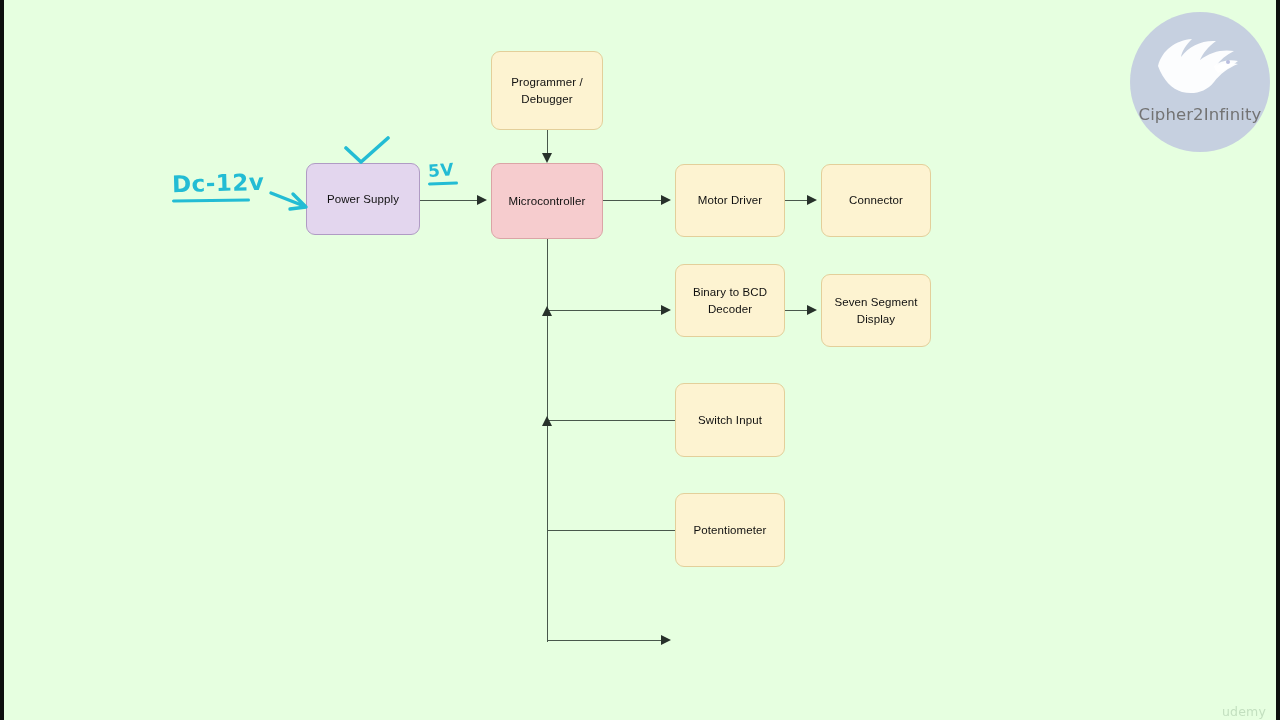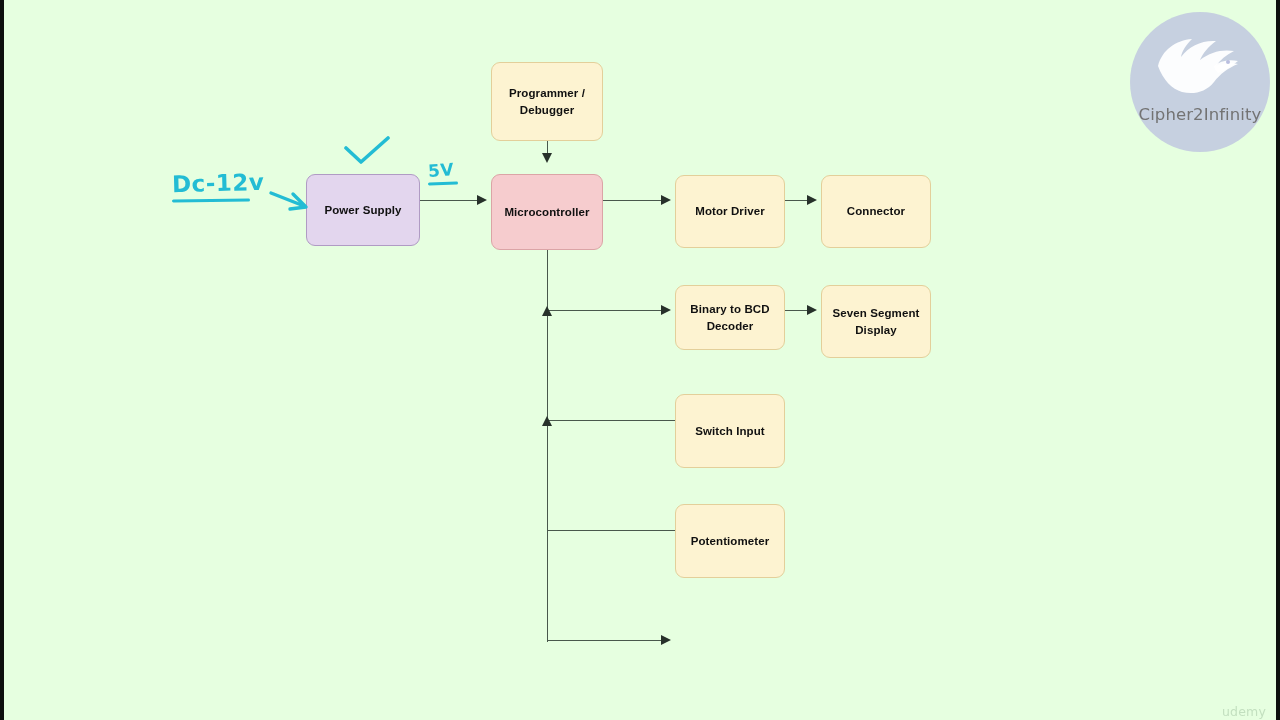--- a/index.html
+++ b/index.html
@@ -28,27 +28,26 @@
   
   .node {
     position: absolute;
     box-sizing: border-box;
     display: flex;
     align-items: center;
     justify-content: center;
     text-align: center;
     border-radius: 9px;
     font-size: 11.5px;
-    font-weight: bold;
+    font-weight: normal;
     color: #101010;
     line-height: 1.45;
     letter-spacing: 0.1px;
     padding: 2px 6px;
     white-space: pre-line;
-    margin-top: 11px;
   }
   .node.amber {
     background: #fdf3d1;
     border: 1.2px solid #e3cf9a;
   }
   .node.lavender {
     background: #e3d6ee;
     border: 1.3px solid #b09bc4;
   }
   .node.pink {
@@ -208,21 +207,21 @@
 Debugger</div>
 
   <div class="node lavender" style="left:306px; top:163px; width:114px; height:72px;">Power Supply</div>
 
   <div class="node pink" style="left:491px; top:163px; width:112px; height:76px;">Microcontroller</div>
 
   <div class="node amber" style="left:821px; top:164px; width:110px; height:73px;">Connector</div>
 
   <div class="node amber" style="left:675px; top:164px; width:110px; height:73px;">Motor Driver</div>
 
-  <div class="node amber" style="left:675px; top:274px; width:110px; height:65px;">Binary to BCD
+  <div class="node amber" style="left:675px; top:264px; width:110px; height:73px;">Binary to BCD
 Decoder</div>
 
   <div class="node amber" style="left:821px; top:274px; width:110px; height:73px;">Seven Segment
 Display</div>
 
   <div class="node amber" style="left:675px; top:383px; width:110px; height:74px;">Switch Input</div>
 
   <div class="node amber" style="left:675px; top:493px; width:110px; height:74px;">Potentiometer</div>
 
 

